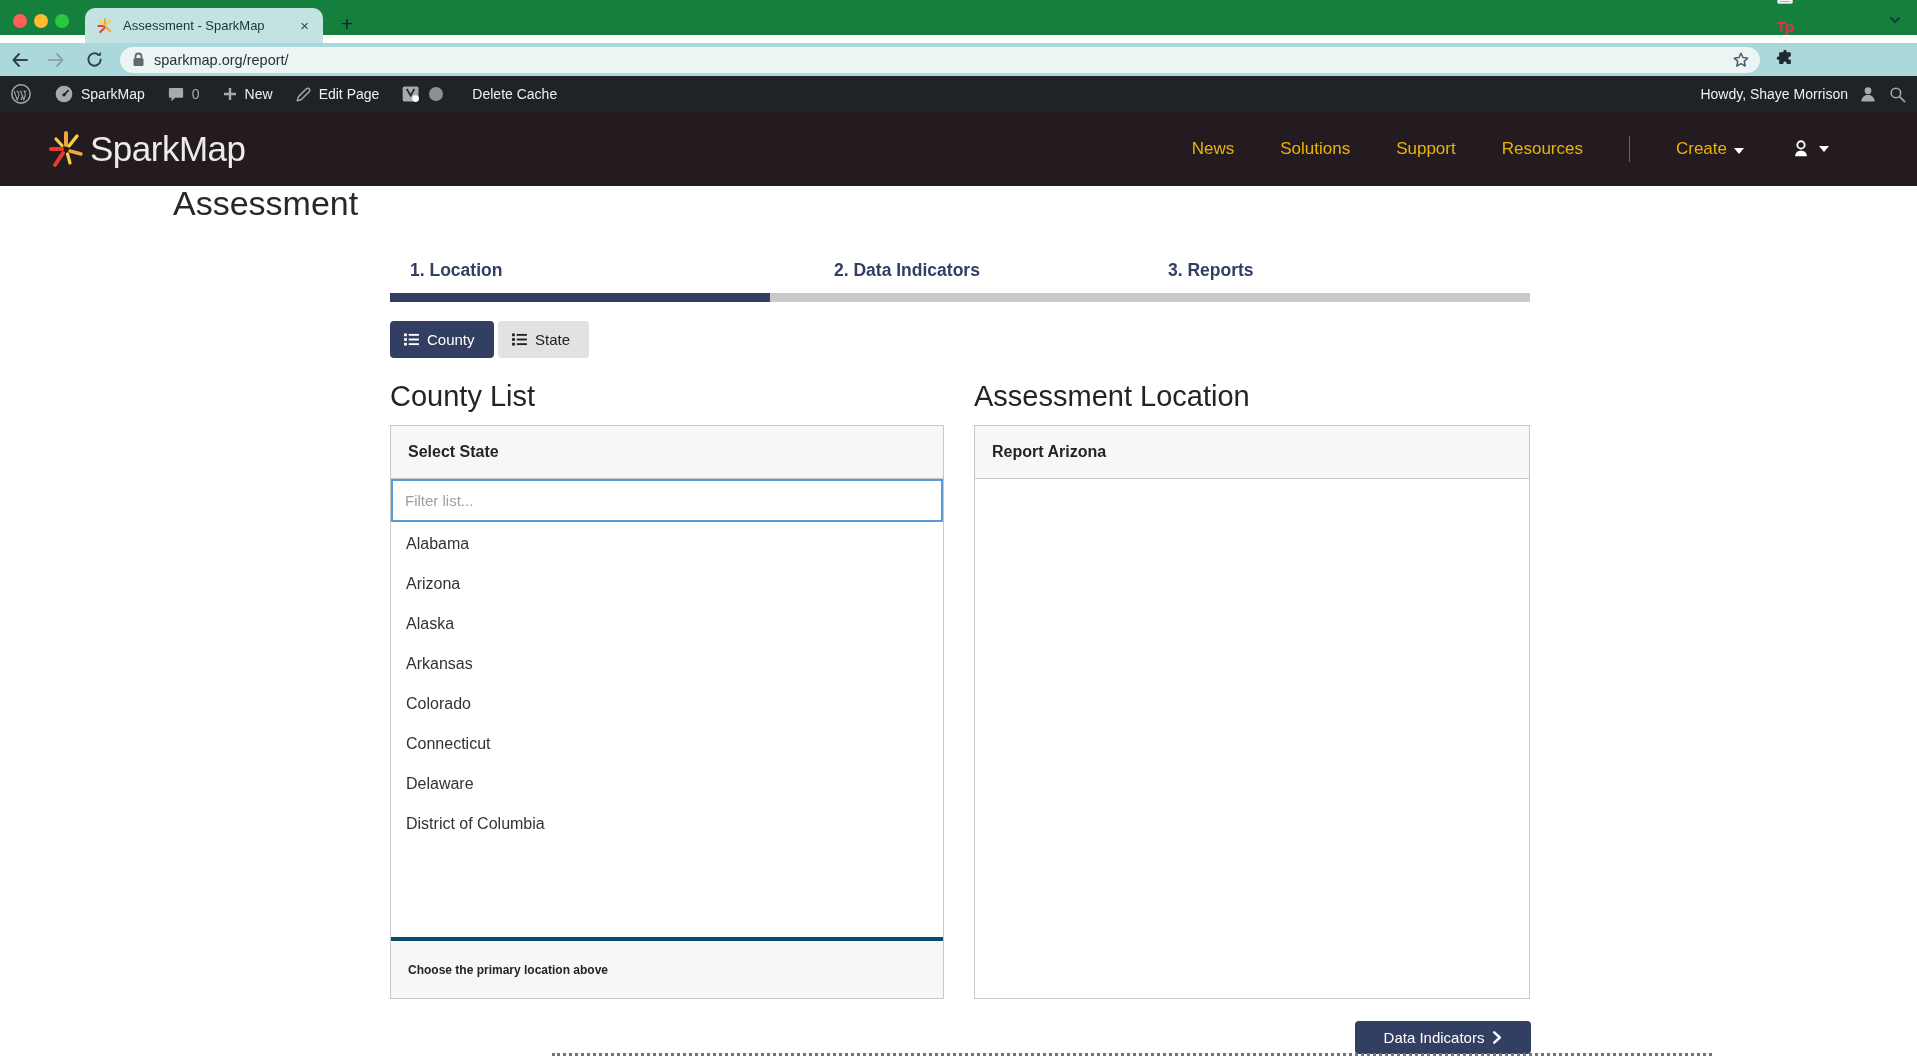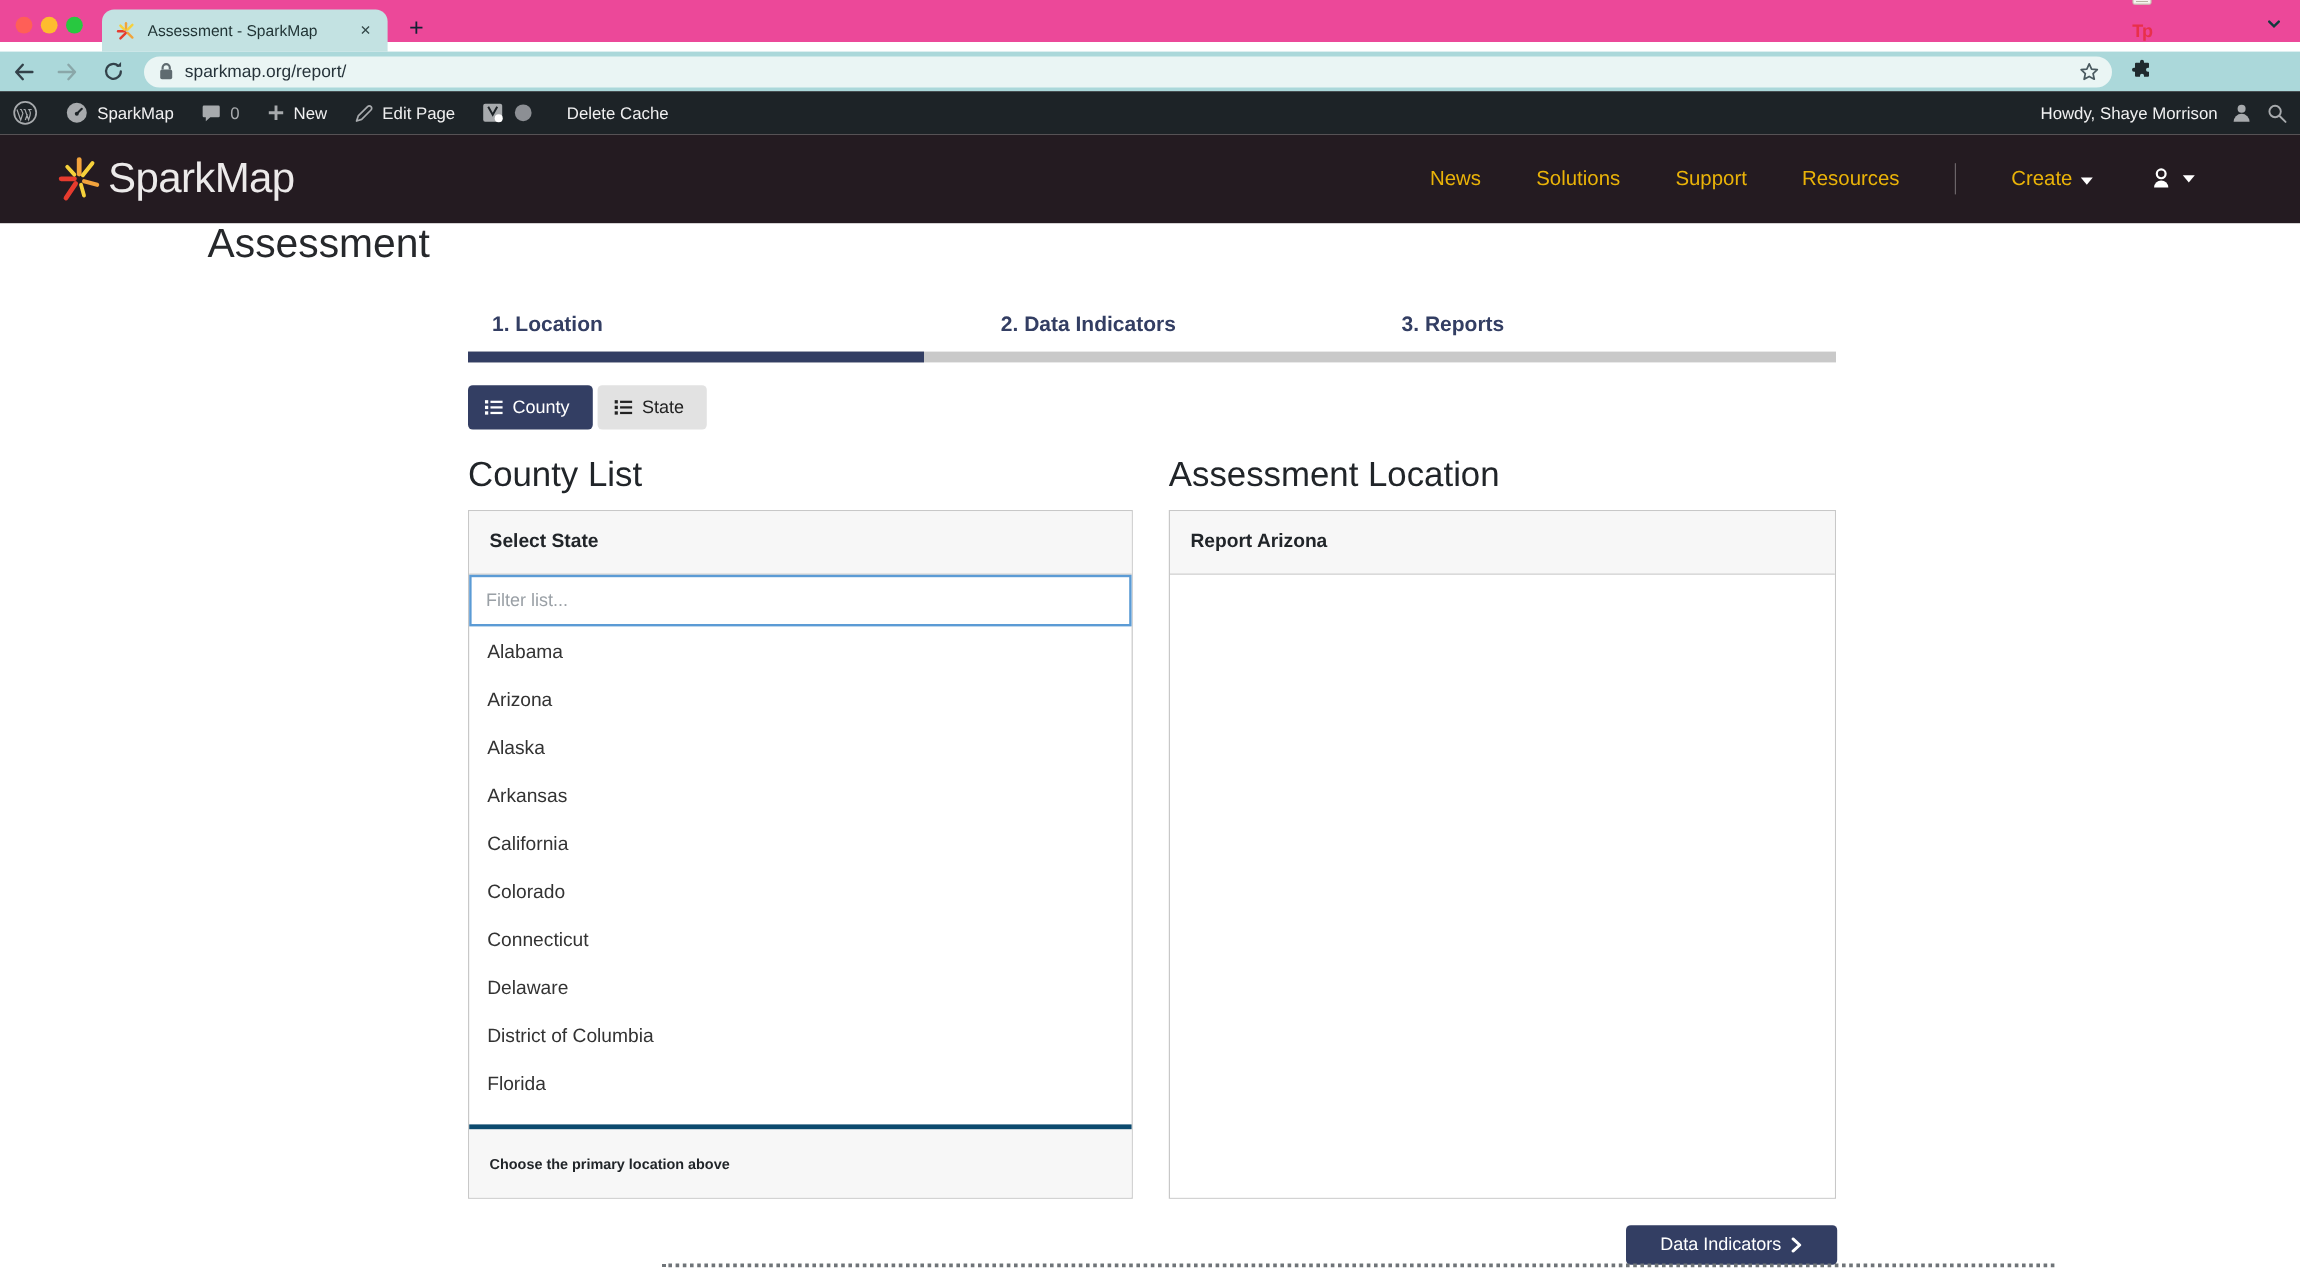--- a/index.html
+++ b/index.html
@@ -1,21 +1,21 @@
 <!DOCTYPE html>
 <html><head>
 <meta charset="utf-8">
 <style>
   * { margin:0; padding:0; box-sizing:border-box; }
   html,body { width:1917px; height:1057px; overflow:hidden; background:#fff;
               font-family:"Liberation Sans", sans-serif; }
   .stage { position:relative; width:1917px; height:1057px; }
 
   
-  .tabstrip { position:absolute; left:0; top:0; width:1917px; height:35px; background:#ec4899; }
+  .tabstrip { position:absolute; left:0; top:0; width:1917px; height:35px; background:#15803d; }
   .traffic { position:absolute; top:14px; width:14px; height:14px; border-radius:50%; }
   .t-red   { left:13px;  background:#ff5f57; }
   .t-yellow{ left:34px;  background:#febc2e; }
   .t-green { left:55px;  background:#28c840; }
   .tab { position:absolute; left:85px; top:8px; width:238px; height:35px; background:#c3e2e2;
          border-radius:10px 10px 0 0; display:flex; align-items:center; padding:0 12px; }
   .tab-title { font-size:13px; color:#1f3233; margin-left:10px; flex:1; white-space:nowrap; overflow:hidden; }
   .tab-close { font-size:15px; color:#34494a; cursor:default; padding:0 2px; }
   .newtab { position:absolute; left:333px; top:10px; width:28px; height:28px; display:flex;
             align-items:center; justify-content:center; color:#123; font-size:21px; }
@@ -347,26 +347,24 @@
   <h2 class="section-title ttl-assess">Assessment Location</h2>
 
   <div class="panel panel-left">
     <div class="panel-head">Select State</div>
     <input class="filter-input" type="text" placeholder="Filter list..." style="">
     <div class="state-list">
       <div class="state-item">Alabama</div>
       <div class="state-item">Arizona</div>
       <div class="state-item">Alaska</div>
       <div class="state-item">Arkansas</div>
-      <div class="state-item">California</div>
       <div class="state-item">Colorado</div>
       <div class="state-item">Connecticut</div>
       <div class="state-item">Delaware</div>
       <div class="state-item">District of Columbia</div>
-      <div class="state-item">Florida</div>
     </div>
     <div class="panel-foot">Choose the primary location above</div>
   </div>
 
   <div class="panel panel-right">
     <div class="panel-head">Report Arizona</div>
     <div class="panel-body-empty"></div>
   </div>
 
   <button class="next-btn">

